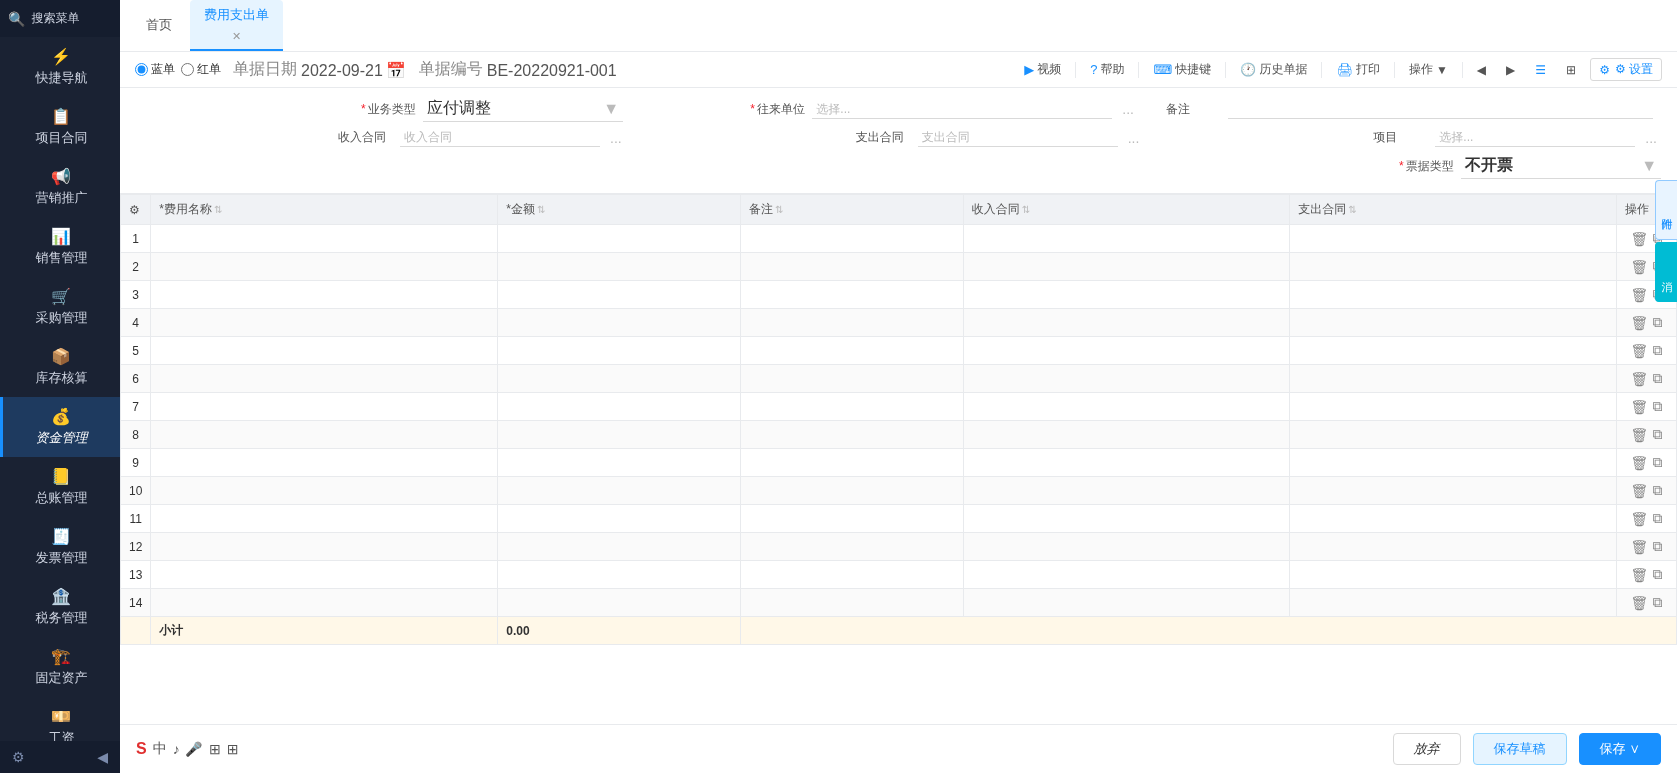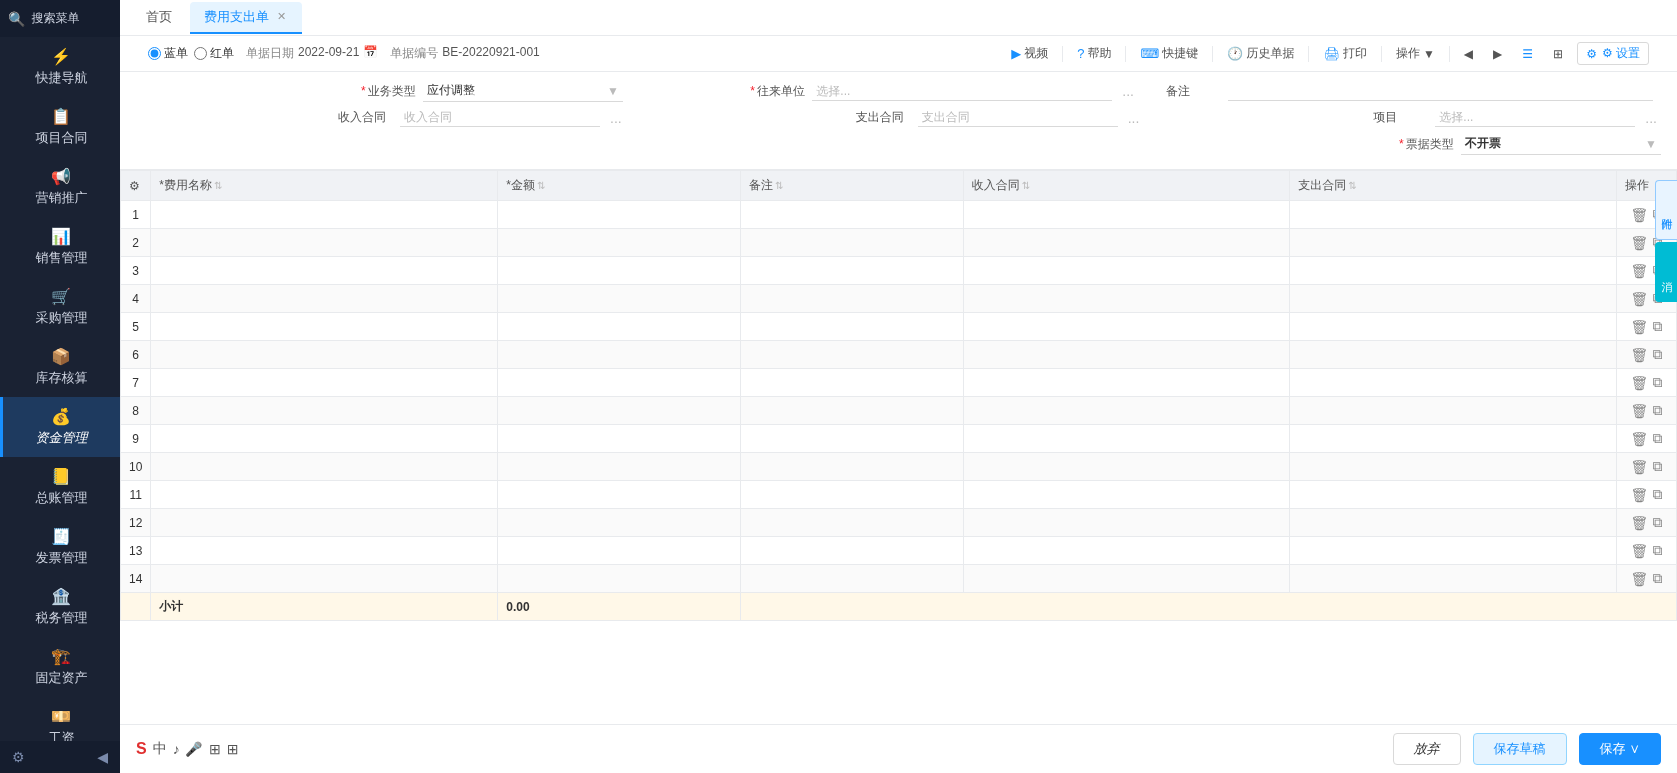--- a/index.html
+++ b/index.html
@@ -74,20 +74,21 @@
       cursor: pointer;
       border-bottom: 2px solid transparent;
       color: #555;
       gap: 6px;
     }
     .tab.active {
       color: #1890ff;
       border-bottom: 2px solid #1890ff;
       background: #e6f4ff;
       border-radius: 4px 4px 0 0;
+      flex-direction: column;
     }
     .tab-close {
       font-size: 11px;
       color: #999;
       cursor: pointer;
       padding: 0 2px;
     }
 
     
     .form-window {
@@ -96,34 +97,34 @@
       margin: 0;
       display: flex;
       flex-direction: column;
       overflow: hidden;
     }
 
     
     .toolbar {
       display: flex;
       align-items: center;
-      padding: 4px 28px;
+      padding: 4px 15px;
       background: #fff;
       border-bottom: 1px solid #e8eaed;
       gap: 12px;
       flex-wrap: wrap;
       min-height: 36px;
     }
     .toolbar-left { display: flex; align-items: center; gap: 12px; flex: 1; }
     .toolbar-right { display: flex; align-items: center; gap: 8px; }
     .radio-group { display: flex; align-items: center; gap: 6px; }
     .radio-label { display: flex; align-items: center; gap: 3px; cursor: pointer; font-size: 12px; color: #333; }
     .radio-blue { accent-color: #1890ff; }
     .radio-red { accent-color: #f5222d; }
-    .field-group { display: flex; align-items: flex-start; gap: 4px; font-size: 12px; color: #555; }
+    .field-group { display: flex; align-items: flex-end; gap: 4px; font-size: 16px; color: #555; }
     .field-label { color: #888; }
     .toolbar-btn {
       display: flex; align-items: center; gap: 3px;
       font-size: 12px; color: #555; cursor: pointer; padding: 2px 6px;
       border-radius: 3px;
     }
     .toolbar-btn-icon { font-size: 13px; color: #1890ff; }
     .toolbar-separator { width: 1px; height: 16px; background: #e8eaed; }
     .settings-btn {
       display: flex; align-items: center; gap: 3px;
@@ -172,21 +173,21 @@
       outline: none;
     }
     .form-field-input::placeholder { color: #bbb; }
     .form-field-dots { color: #bbb; font-size: 14px; cursor: pointer; padding: 0 4px; }
     .form-field-select {
       flex: 1;
       display: flex;
       align-items: center;
       border-bottom: 1px solid #d9d9d9;
       padding: 2px 4px;
-      font-size: 12px;
+      font-size: 16px;
       color: #333;
       cursor: pointer;
       gap: 4px;
     }
     .form-field-select-arrow { color: #bbb; margin-left: auto; }
 
     
     .table-section {
       flex: 1;
       overflow: auto;

